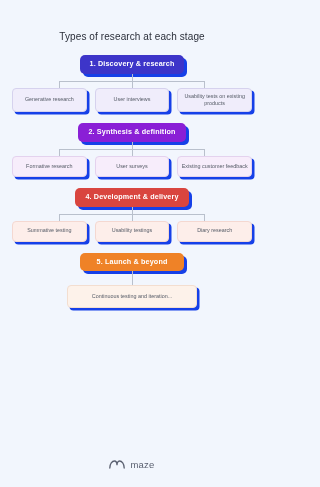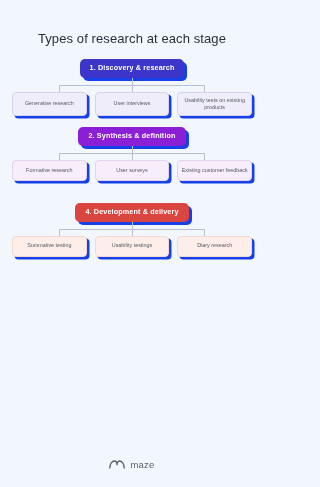--- a/index.html
+++ b/index.html
@@ -15,21 +15,21 @@
     position: relative;
   }
   .page {
     width: 264px;
     height: 487px;
     position: relative;
     box-sizing: border-box;
   }
   .page-title {
     text-align: center;
-    font-size: 13px;
+    font-size: 10px;
     color: #2b2f3a;
     letter-spacing: 0.1px;
     padding-top: 31px;
     font-weight: 400;
   }
   .stages {
     margin-top: 13px;
   }
   .stage {
     position: relative;
@@ -51,21 +51,21 @@
     font-weight: bold;
     color: #ffffff;
     letter-spacing: 0.15px;
     box-shadow: 3px 3px 0 0 #1640e8;
     box-sizing: border-box;
     line-height: 1.2;
   }
   .stage-head.c1 { background: #3d35c9; }
   .stage-head.c2 { background: #8a1fd6; }
   .stage-head.c3 { background: #d43bbd; }
-  .stage-head.c4 { background: #d9453f; margin-top: 11px; }
+  .stage-head.c4 { background: #d9453f; }
   .stage-head.c5 { background: #ef8227; }
 
   
   .connector {
     position: relative;
     height: 14px;
     width: 222px;
     margin: 0 auto;
   }
   .conn-stem {
@@ -207,20 +207,31 @@
         <div class="conn-drop" style="left:50%;"></div>
         <div class="conn-drop" style="right:38px;"></div>
       </div>
       <div class="children">
         <div class="child c4">Summative testing</div>
         <div class="child c4">Usability testings</div>
         <div class="child c4">Diary research</div>
       </div>
     </div>
 
+    <div class="stage">
+      <div class="stage-head-row">
+        <div class="stage-head c5">5. Launch &amp; beyond</div>
+      </div>
+      <div class="conn-single">
+        <div class="conn-stem"></div>
+      </div>
+      <div class="children single">
+        <div class="child c5">Continuous testing and iteration...</div>
+      </div>
+    </div>
 
   </div>
 
   <div class="footer">
     <span class="maze-mark">
       <svg width="16" height="9" viewBox="0 0 16 9" xmlns="http://www.w3.org/2000/svg">
         <path d="M0.8 8 C0.8 3.6 3.2 1 5.4 1 C7.3 1 8 3 8 5.2 C8 3 8.7 1 10.6 1 C12.8 1 15.2 3.6 15.2 8" fill="none" stroke="#5a6070" stroke-width="1.3" stroke-linecap="round"></path>
       </svg>
     </span>
     <span class="maze-word">maze</span>

